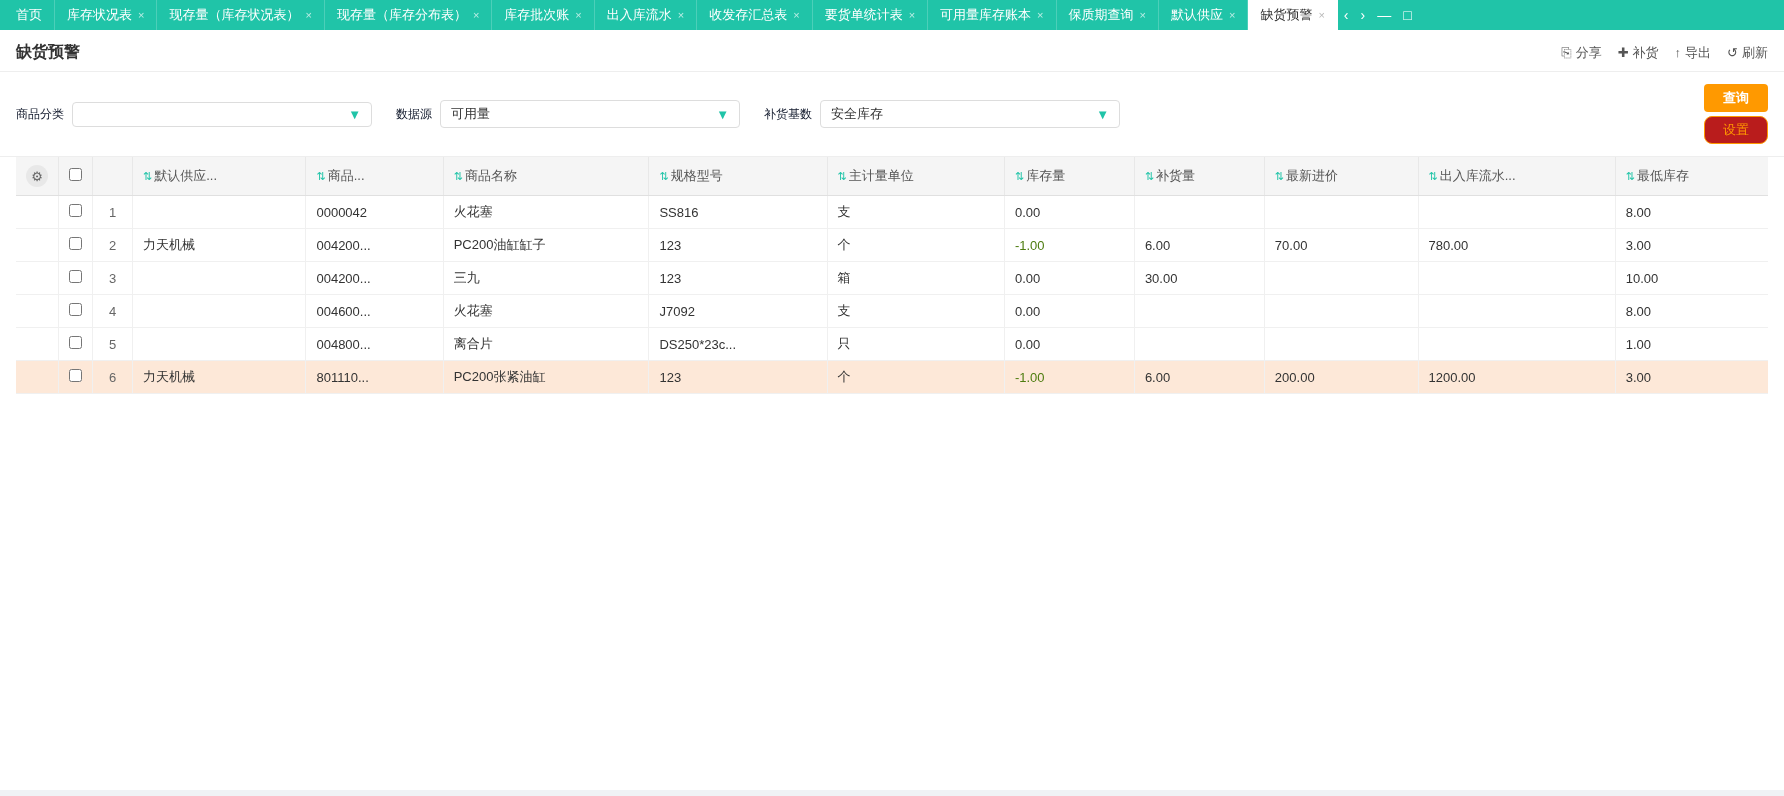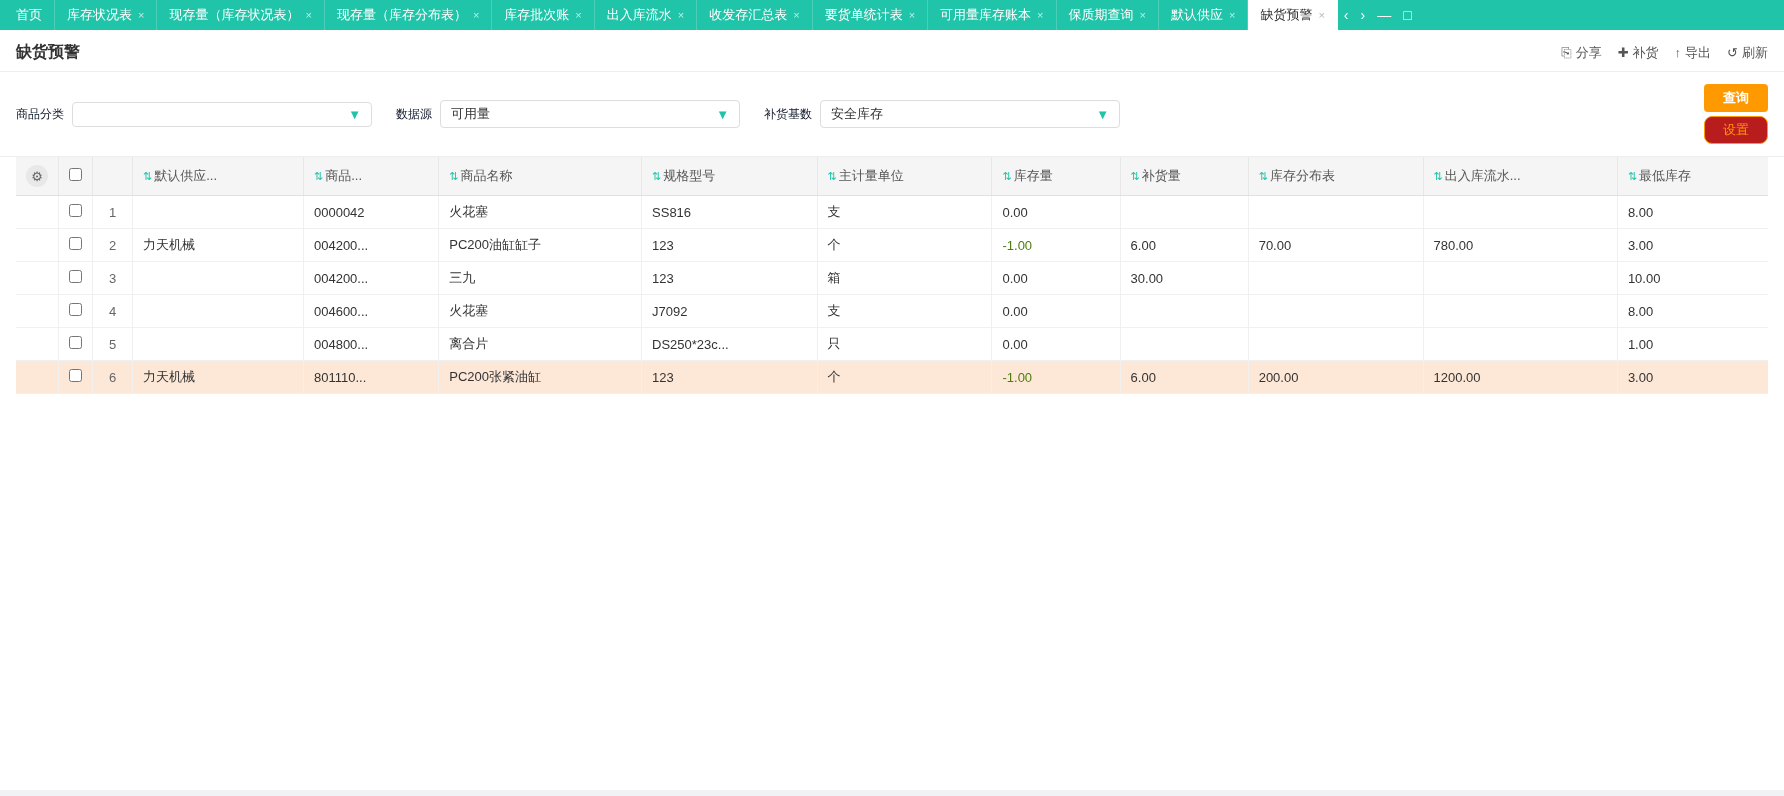--- a/index.html
+++ b/index.html
@@ -361,21 +361,21 @@
           </th>
           <th>
             <div class="th-inner">
               <span class="sort-icon">⇅</span>
               <span>补货量</span>
             </div>
           </th>
           <th>
             <div class="th-inner">
               <span class="sort-icon">⇅</span>
-              <span>库存分布表</span>
+              <span>最新进价</span>
             </div>
           </th>
           <th>
             <div class="th-inner">
               <span class="sort-icon">⇅</span>
               <span>出入库流水...</span>
             </div>
           </th>
           <th>
             <div class="th-inner">

